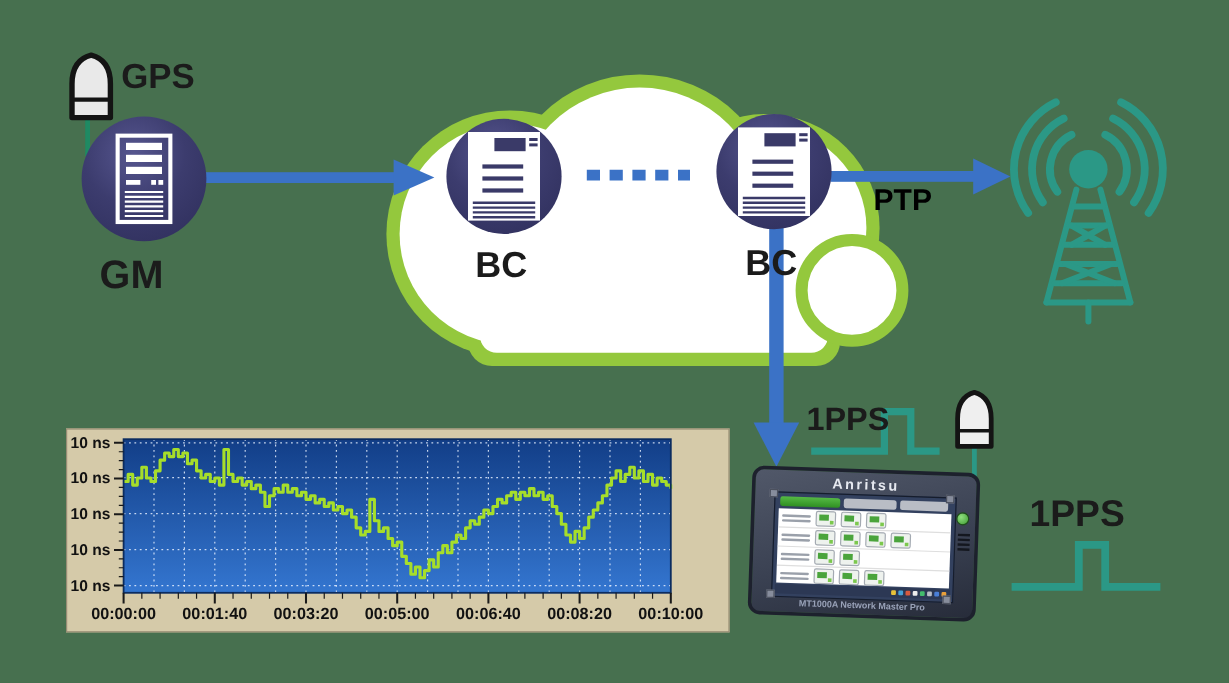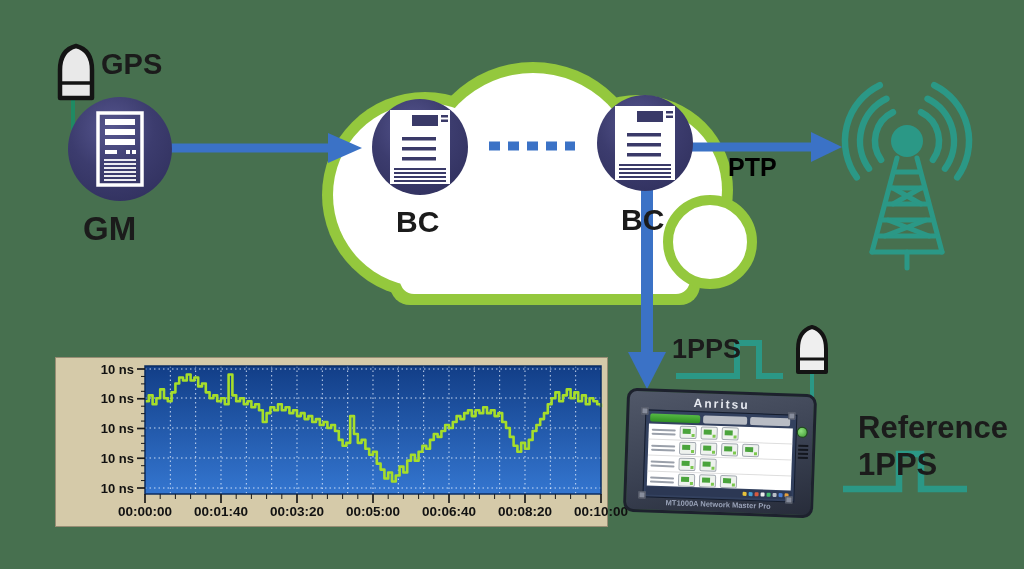--- a/index.html
+++ b/index.html
@@ -5,21 +5,21 @@
   html,body{margin:0;padding:0;background:#47704F;}
   .stage{position:relative;width:1024px;height:569px;background:#47704F;overflow:hidden;
          font-family:Liberation Sans, sans-serif;}
   .abs{position:absolute;}
   .lbl{position:absolute;font-weight:700;color:#1b1b1b;white-space:nowrap;}
   .node{position:absolute;border-radius:50%;
         background:radial-gradient(circle at 42% 30%, #56568f 0%, #3c3c6e 45%, #2d2d59 100%);
         display:flex;align-items:center;justify-content:center;}
   
   .chart{position:absolute;left:55px;top:357px;width:553px;height:170px;background:#d5caa9;
-         border:1px solid #978d74;box-sizing:border-box;padding-left:42px;}
+         border:1px solid #978d74;box-sizing:border-box;}
   
   .device{position:absolute;left:625px;top:391px;width:190px;height:124px;
           background:linear-gradient(165deg,#515869 0%,#3a4152 55%,#272c3a 100%);
           border:3px solid #1d212d;border-radius:10px;box-sizing:border-box;
           transform:rotate(2deg);}
   .device-brand{position:absolute;left:0;right:0;top:3px;text-align:center;color:#e6e9f0;
           font-size:12px;font-weight:700;letter-spacing:2px;}
   .screen{position:absolute;left:16px;top:18px;width:152px;height:88px;background:#33415f;
           border:1px solid #161d2c;box-sizing:border-box;padding:2px;}
   .tabbar{display:flex;gap:3px;height:9px;margin:1px 2px;}
@@ -183,21 +183,20 @@
     </svg>
   </div>
 
   <div class="lbl" style="left:101px;top:48px;font-size:29px">GPS</div>
   <div class="lbl" style="left:83px;top:210px;font-size:33px">GM</div>
   <div class="lbl" style="left:396px;top:205px;font-size:30px">BC</div>
   <div class="lbl" style="left:621px;top:203px;font-size:30px">BC</div>
   <div class="lbl" style="left:728px;top:153px;font-size:25px;color:#000000">PTP</div>
   <div class="lbl" style="left:672px;top:334px;font-size:27px">1PPS</div>
   <div class="lbl" style="left:858px;top:409px;font-size:31px;line-height:37px">
-    <div>Reference</div>
     <div>1PPS</div>
   </div>
 
   <div class="chart">
     <svg id="chart-svg" width="551" height="168" viewBox="0 0 551 168">
       <defs>
         <linearGradient id="plotbg" x1="0" y1="0" x2="0" y2="1">
           <stop offset="0" stop-color="#123E87"></stop>
           <stop offset="1" stop-color="#3476D0"></stop>
         </linearGradient>

